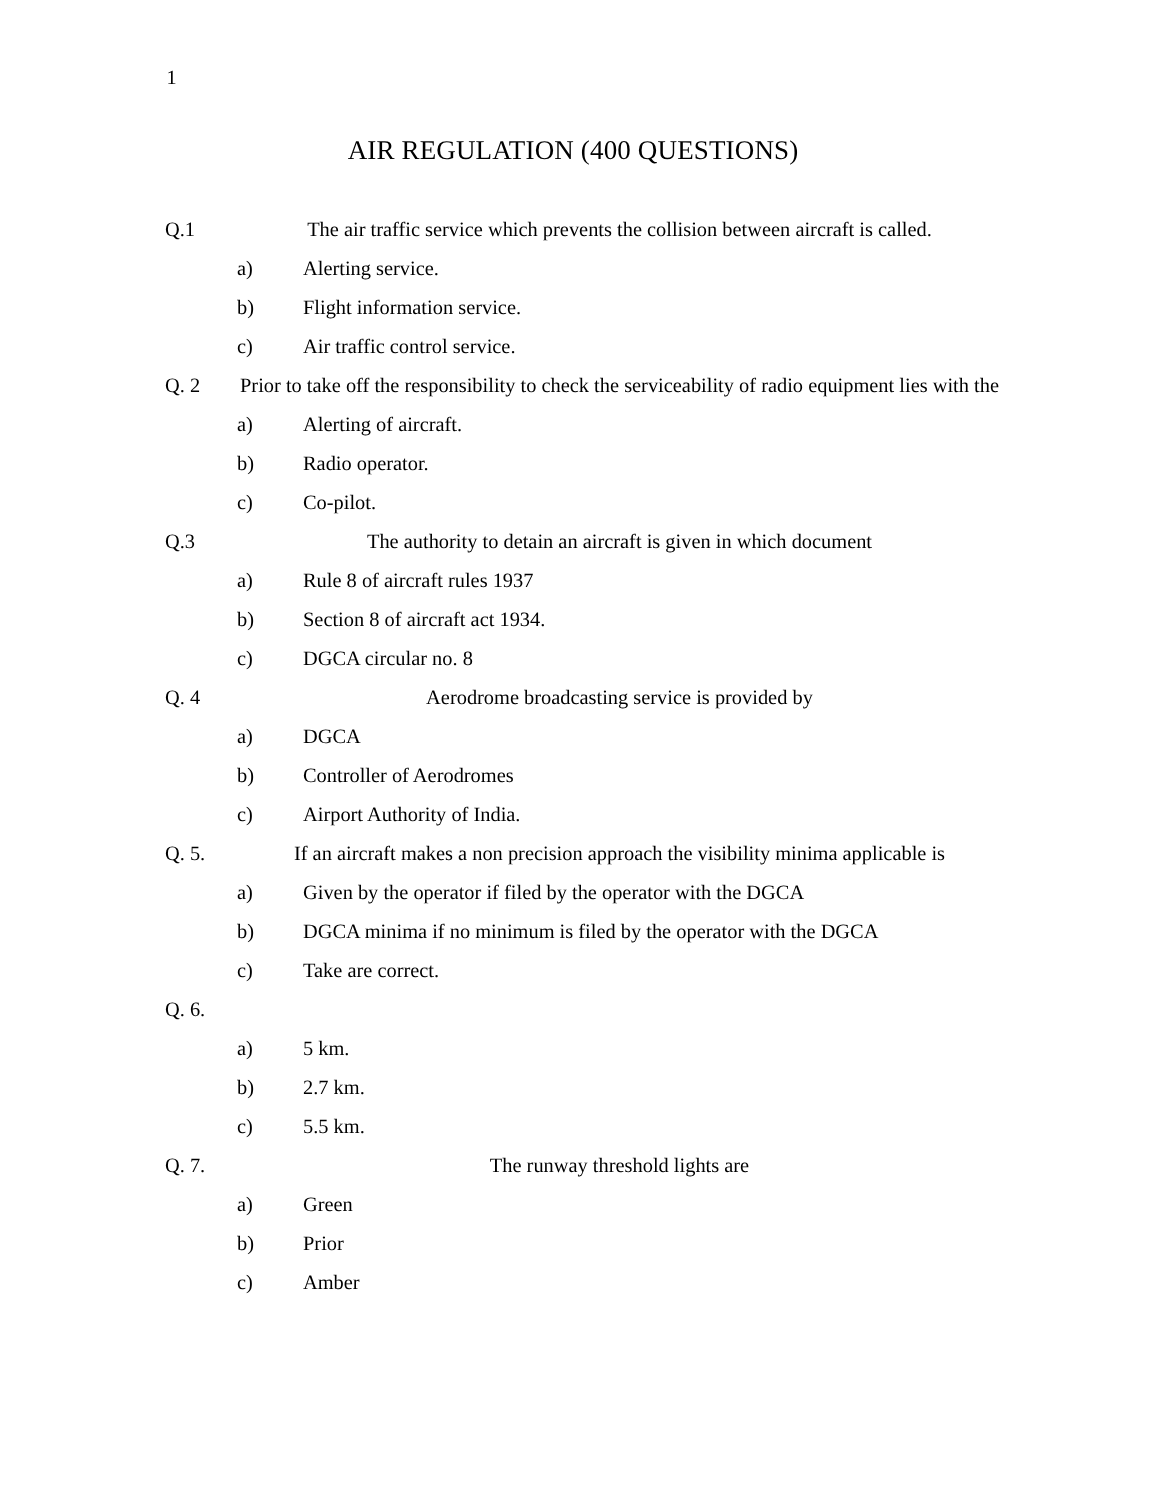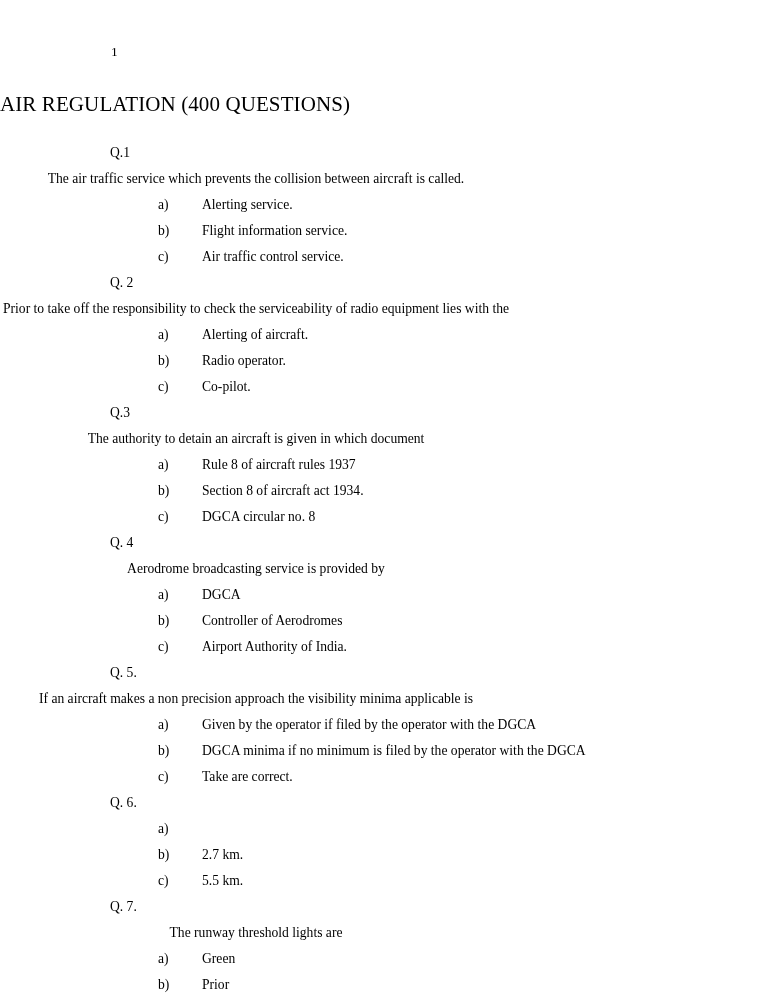--- a/index.html
+++ b/index.html
@@ -30,22 +30,22 @@
     font-size: 13.5px;
     line-height: 1;
   }
 
   
   .doc-title {
     position: absolute;
     left: 0;
     right: 0;
     top: 78px;
-    text-align: left;
-    font-size: 21px;
+    text-align: center;
+    font-size: 18px;
     line-height: 1.15;
     font-weight: normal;
     letter-spacing: 0.1px;
     padding-right: 4px;
   }
 
   
   .questions {
     position: absolute;
     left: 0;
@@ -62,21 +62,20 @@
     display: flex;
     align-items: flex-start;
     height: 26px;
     font-size: 13.6px;
     line-height: 26px;
     white-space: nowrap;
   }
   .row.wrapped {
     height: auto;
     white-space: normal;
-    flex-direction: column;
   }
 
   .q-label {
     flex: 0 0 auto;
     width: 47px;
     margin-left: 110px;
     font-size: 13.6px;
   }
   .q-text {
     flex: 0 0 auto;
@@ -204,20 +203,21 @@
           <span class="opt-letter normal">c)</span>
           <span class="opt-text"><span class="bold">Take are correct.</span></span>
         </div>
       </div>
       <div class="question-block">
         <div class="row wrapped">
           <span class="q-label">Q. 6.</span>
         </div>
         <div class="opt-row">
           <span class="opt-letter normal">a)</span>
+          <span class="opt-text"><span class="normal">5 km.</span></span>
         </div>
         <div class="opt-row">
           <span class="opt-letter bold">b)</span>
           <span class="opt-text"><span class="bold">2.7 km.</span></span>
         </div>
         <div class="opt-row">
           <span class="opt-letter normal">c)</span>
           <span class="opt-text"><span class="normal">5.5 km.</span></span>
         </div>
       </div>

